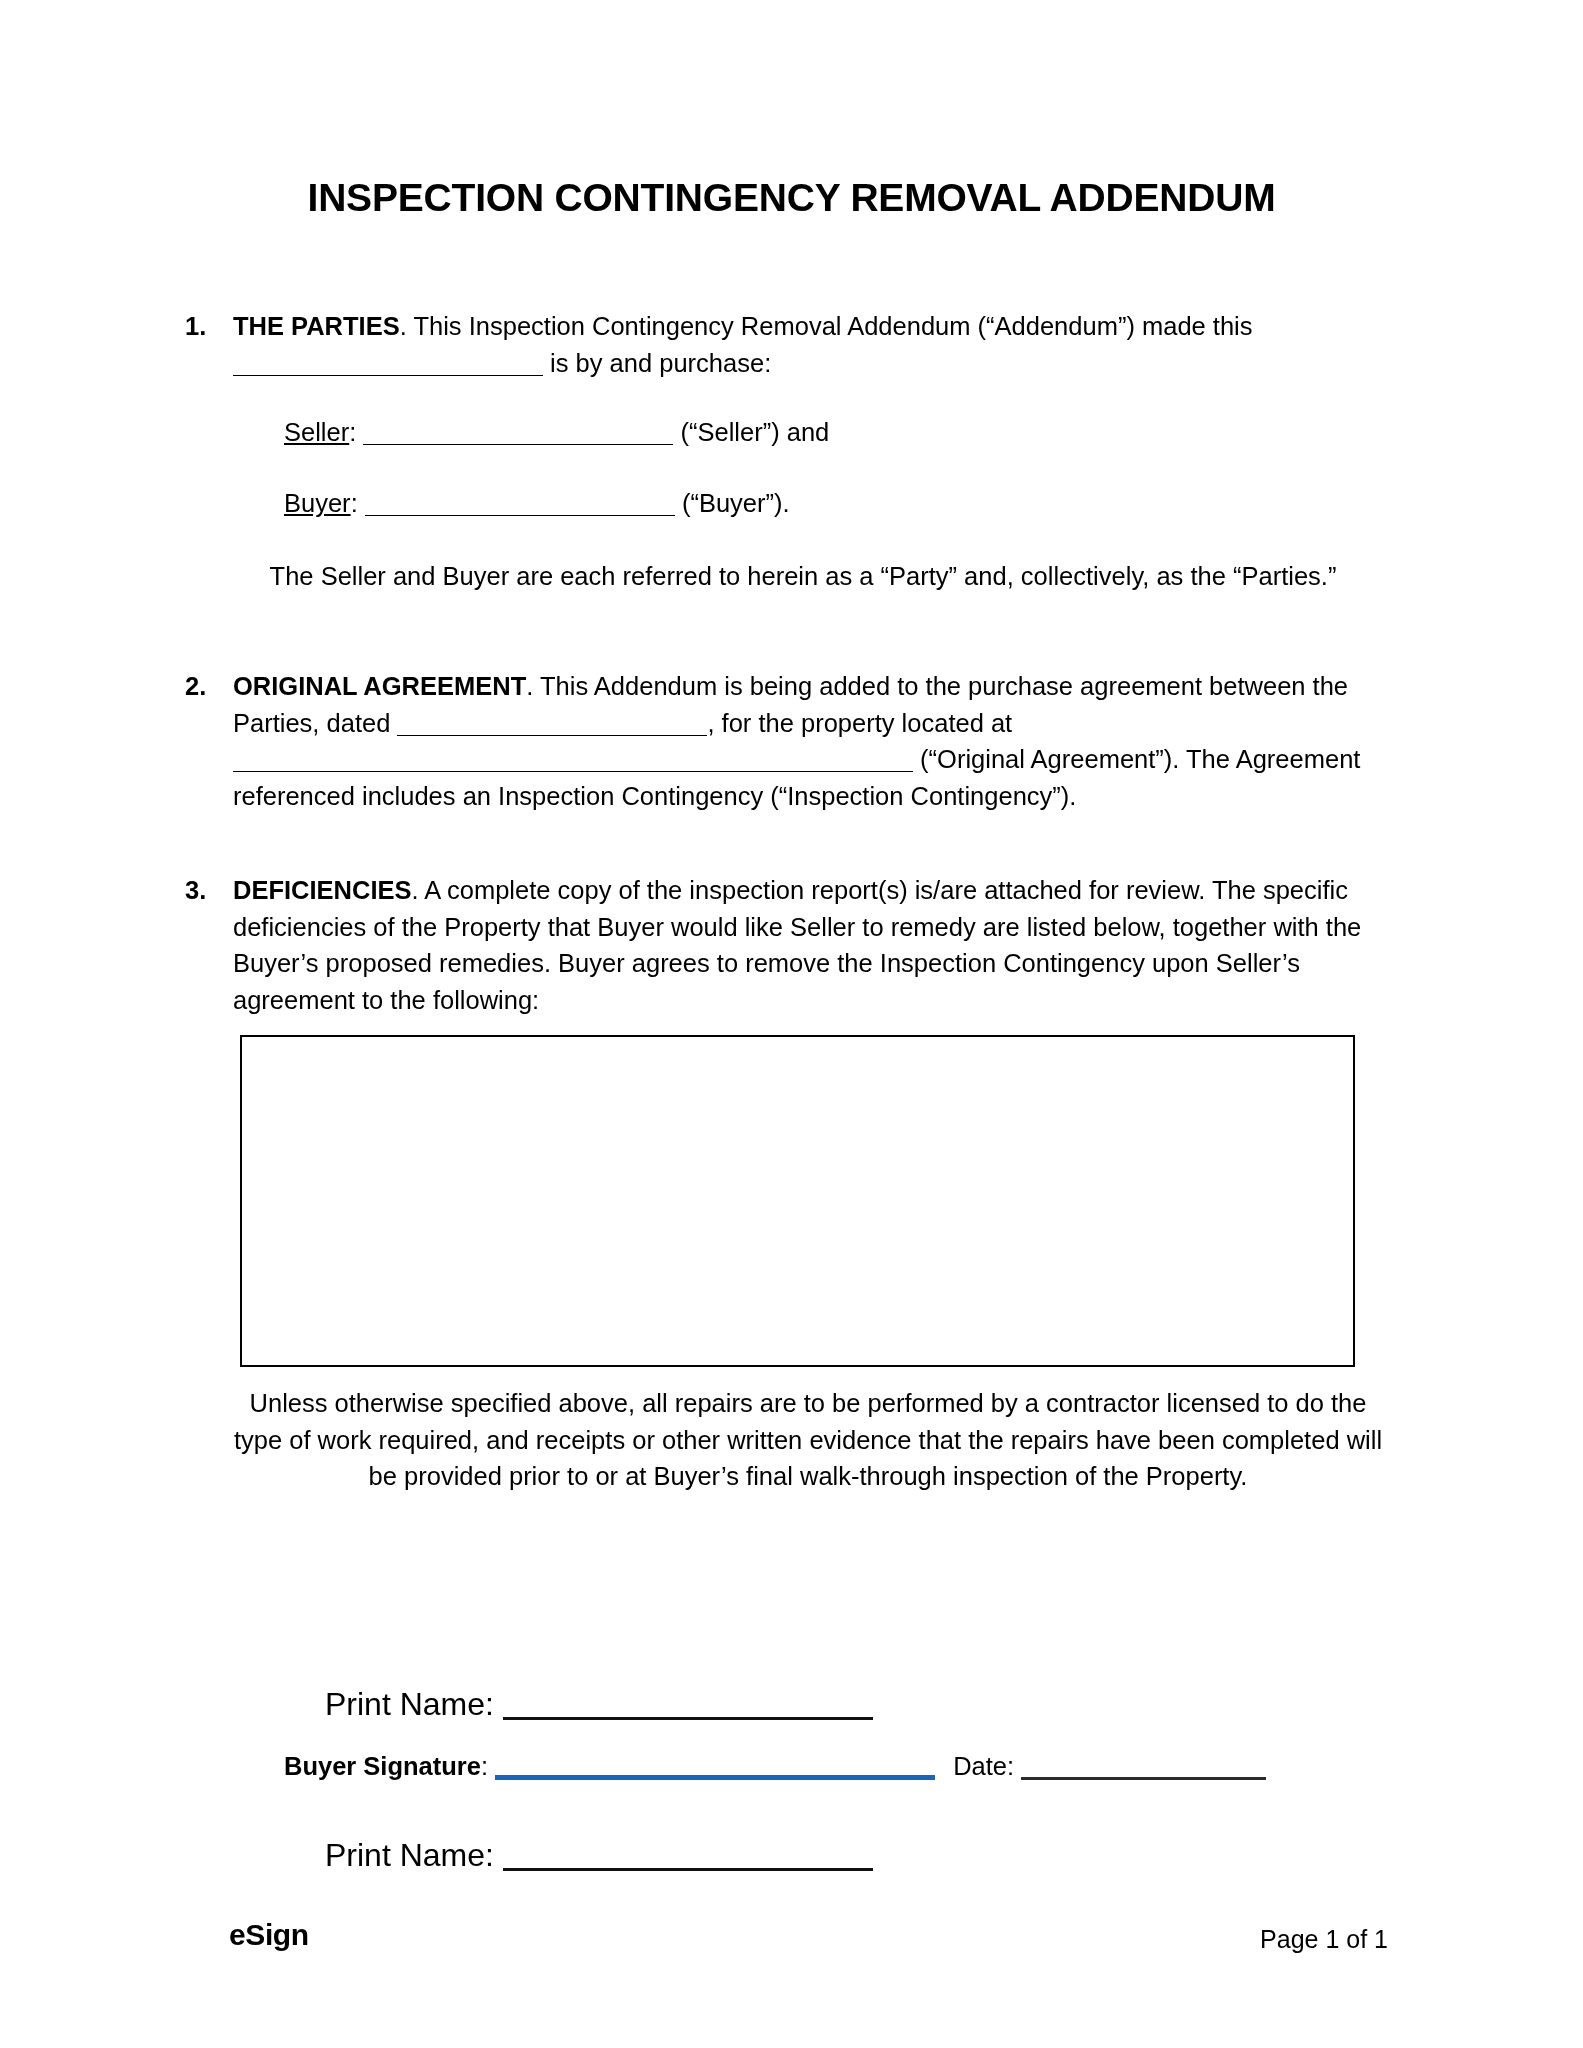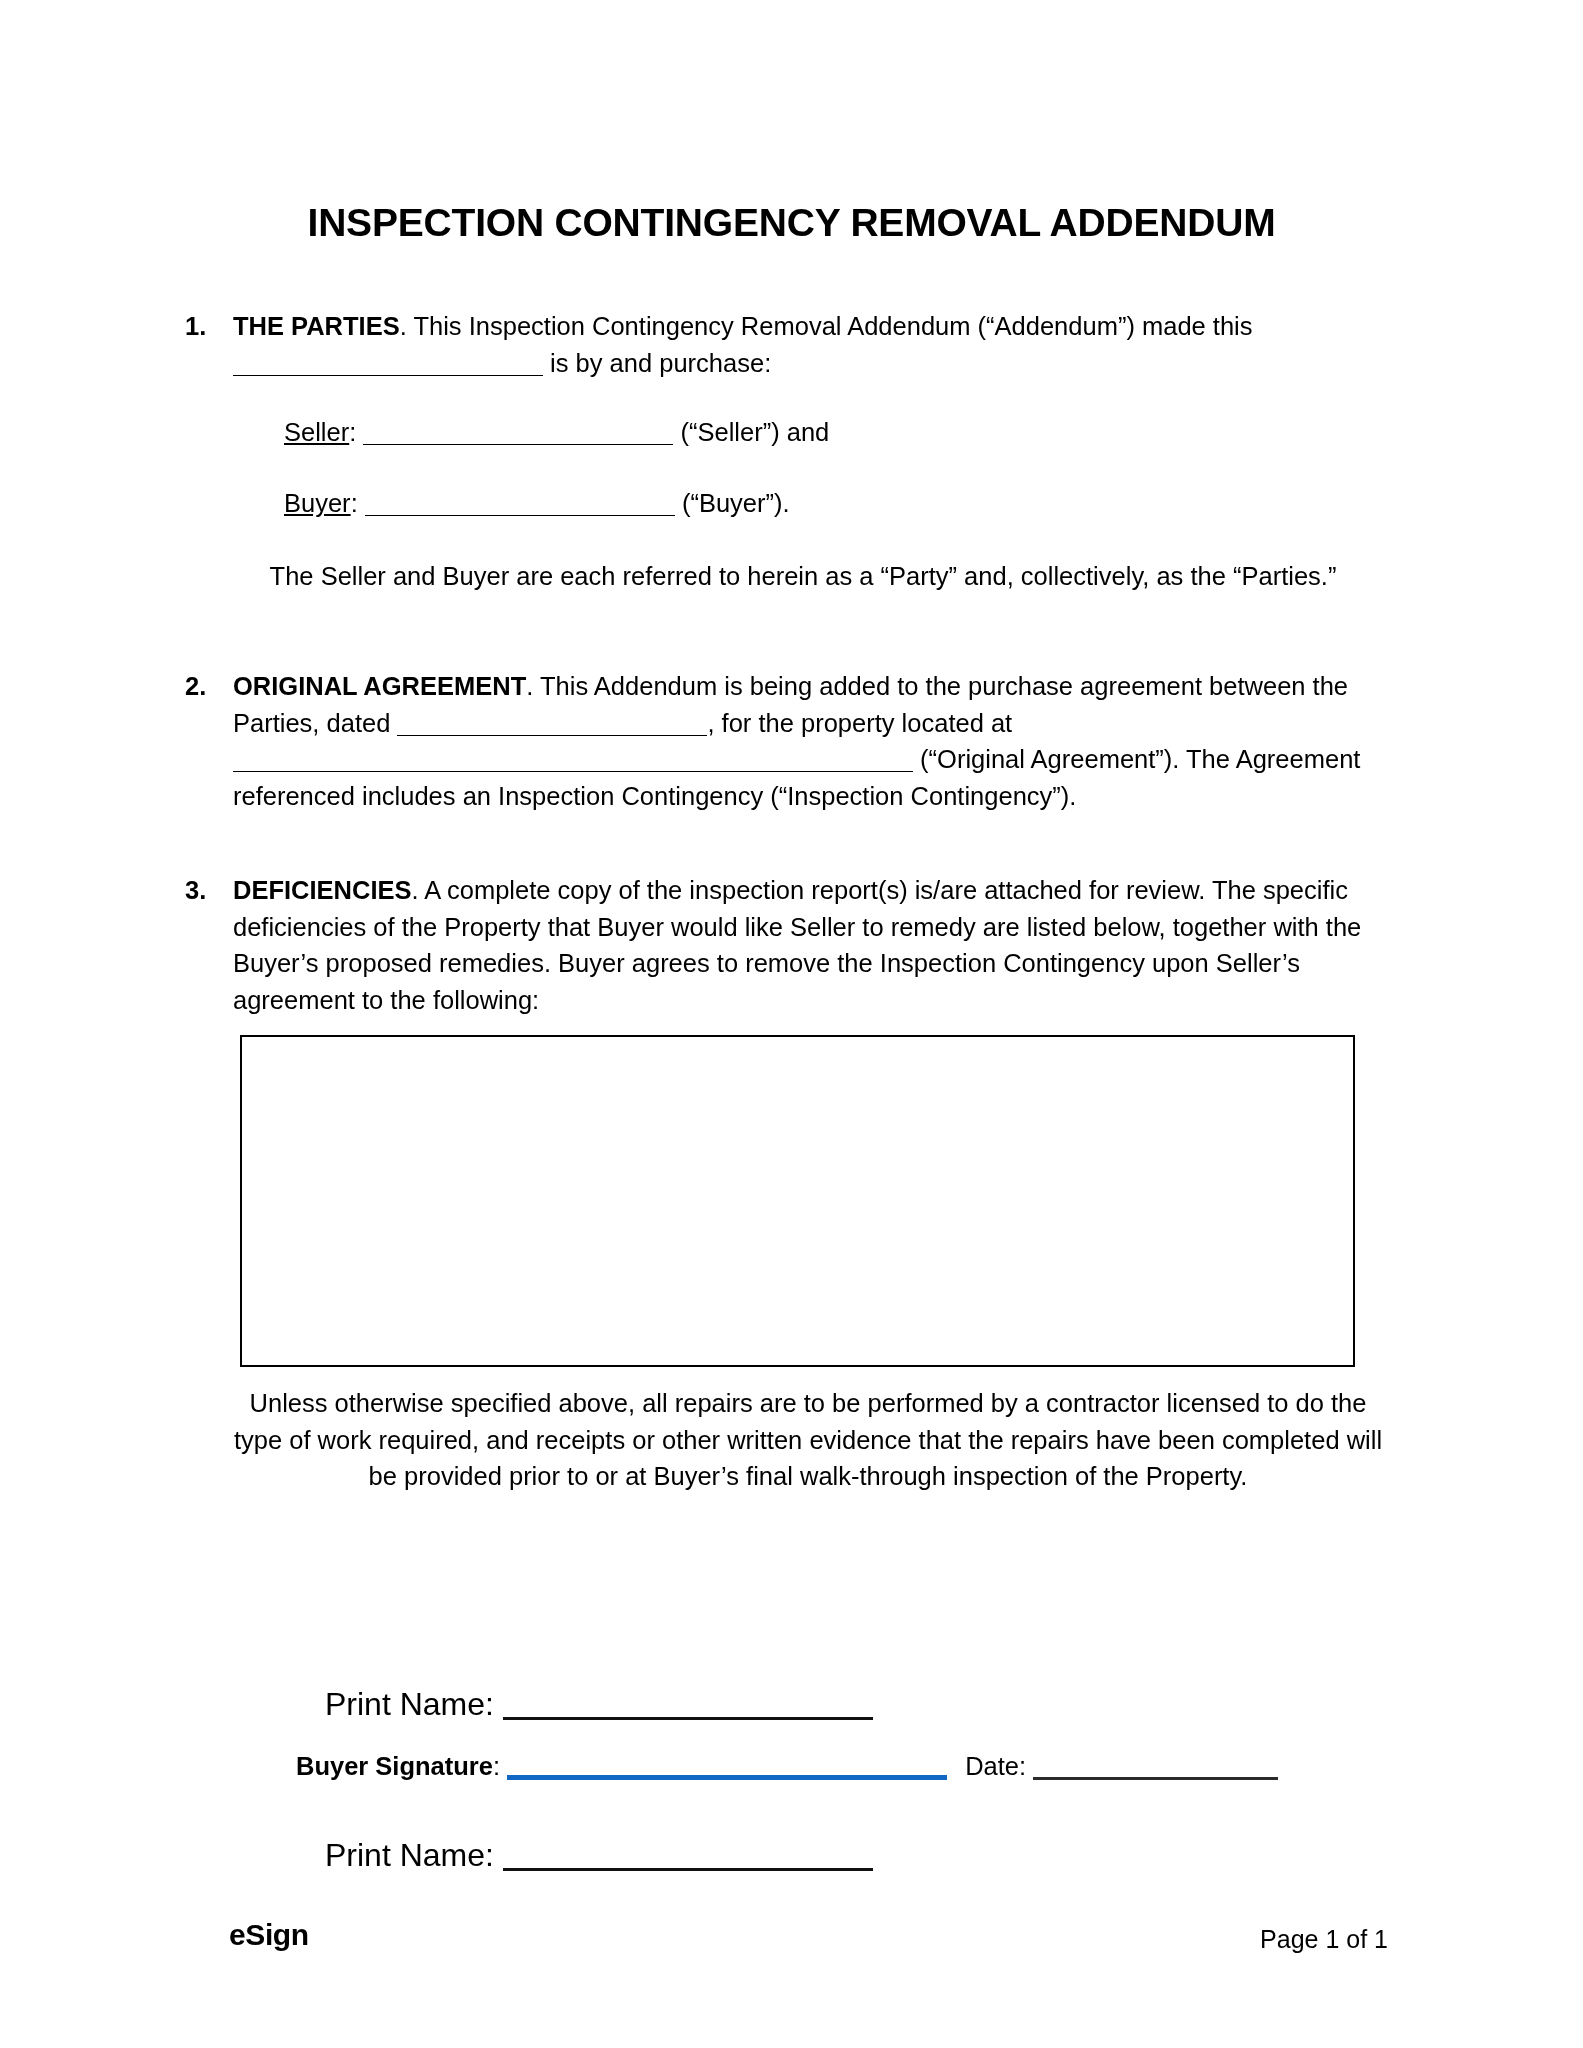--- a/index.html
+++ b/index.html
@@ -31,21 +31,20 @@
   .doc-title {
     position: absolute;
     left: 0;
     top: 176px;
     width: 1583px;
     text-align: center;
     font-size: 39px;
     font-weight: bold;
     letter-spacing: -0.2px;
     line-height: 1.12;
-    margin-top: 25px;
   }
 
   
   .clause {
     position: absolute;
     font-size: 25.5px;
     line-height: 36.5px;
   }
   .clause .num {
     position: absolute;
@@ -109,21 +108,21 @@
 
   
   .sig-row {
     position: absolute;
     font-size: 25.5px;
     line-height: 34px;
     white-space: nowrap;
   }
   .sig-row .who { font-weight: bold; }
   .sig-seller { left: 284px; top: 1598px; }
-  .sig-buyer  { left: 296px; top: 1749px; }
+  .sig-buyer  { left: 284px; top: 1749px; }
 
   .print-row {
     position: absolute;
     font-size: 32px;
     line-height: 34px;
     white-space: nowrap;
   }
   .pr-seller { left: 325px; top: 1687px; }
   .pr-buyer  { left: 325px; top: 1838px; }
 

